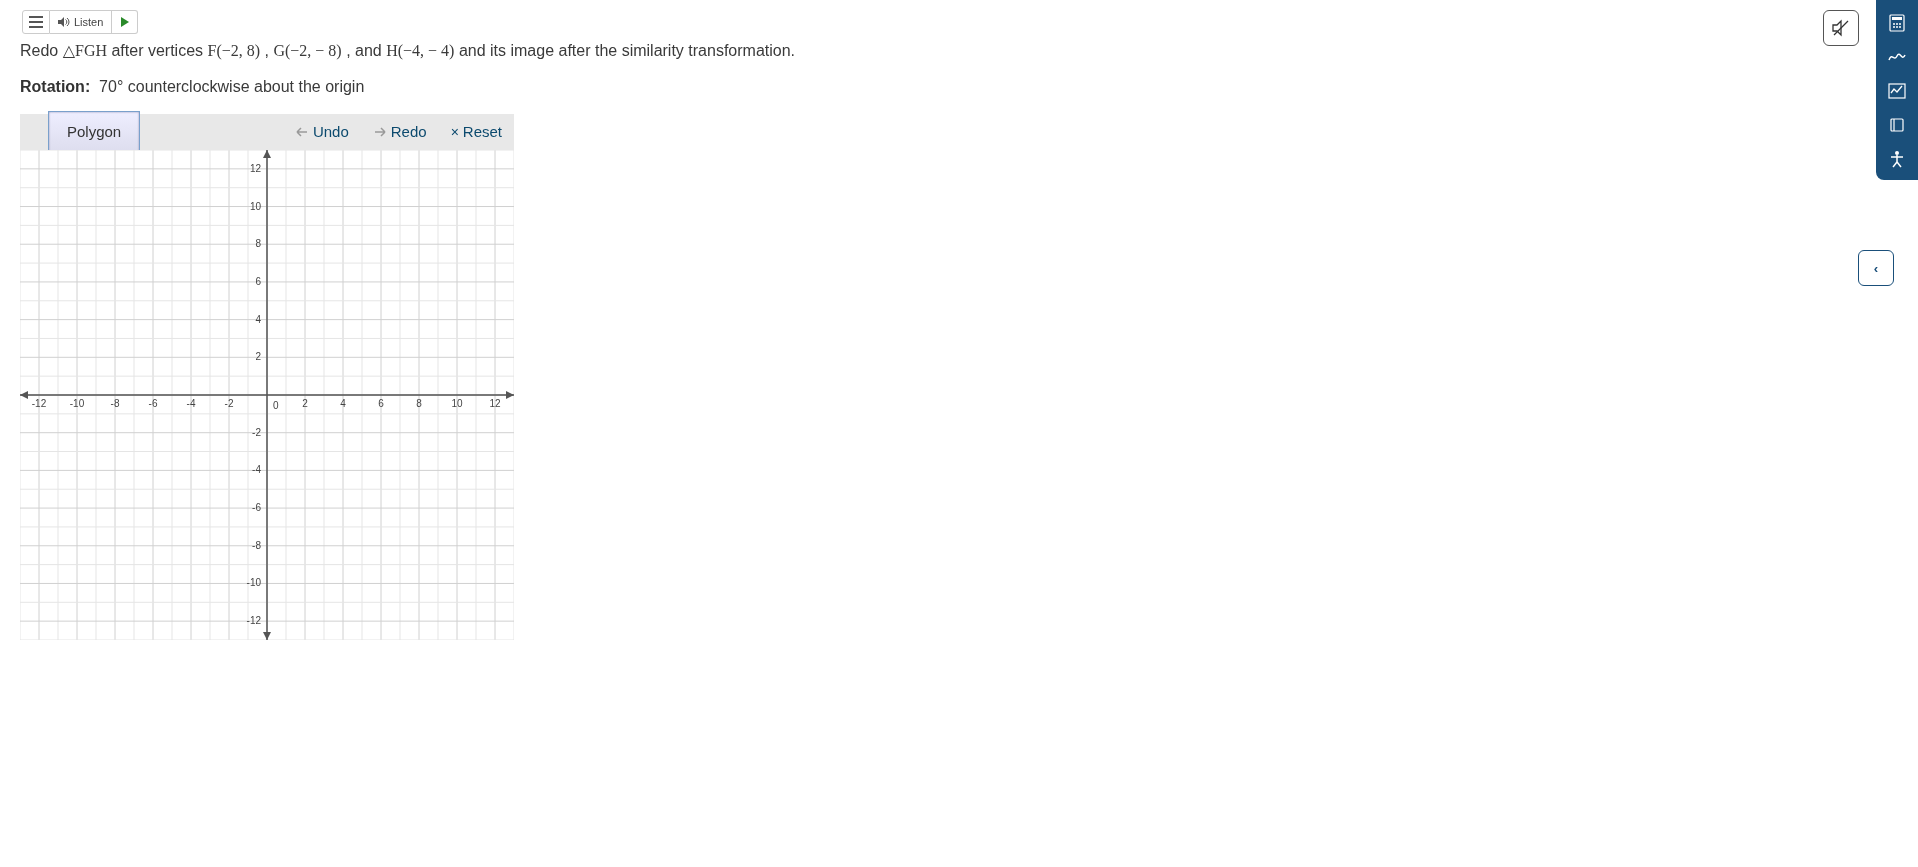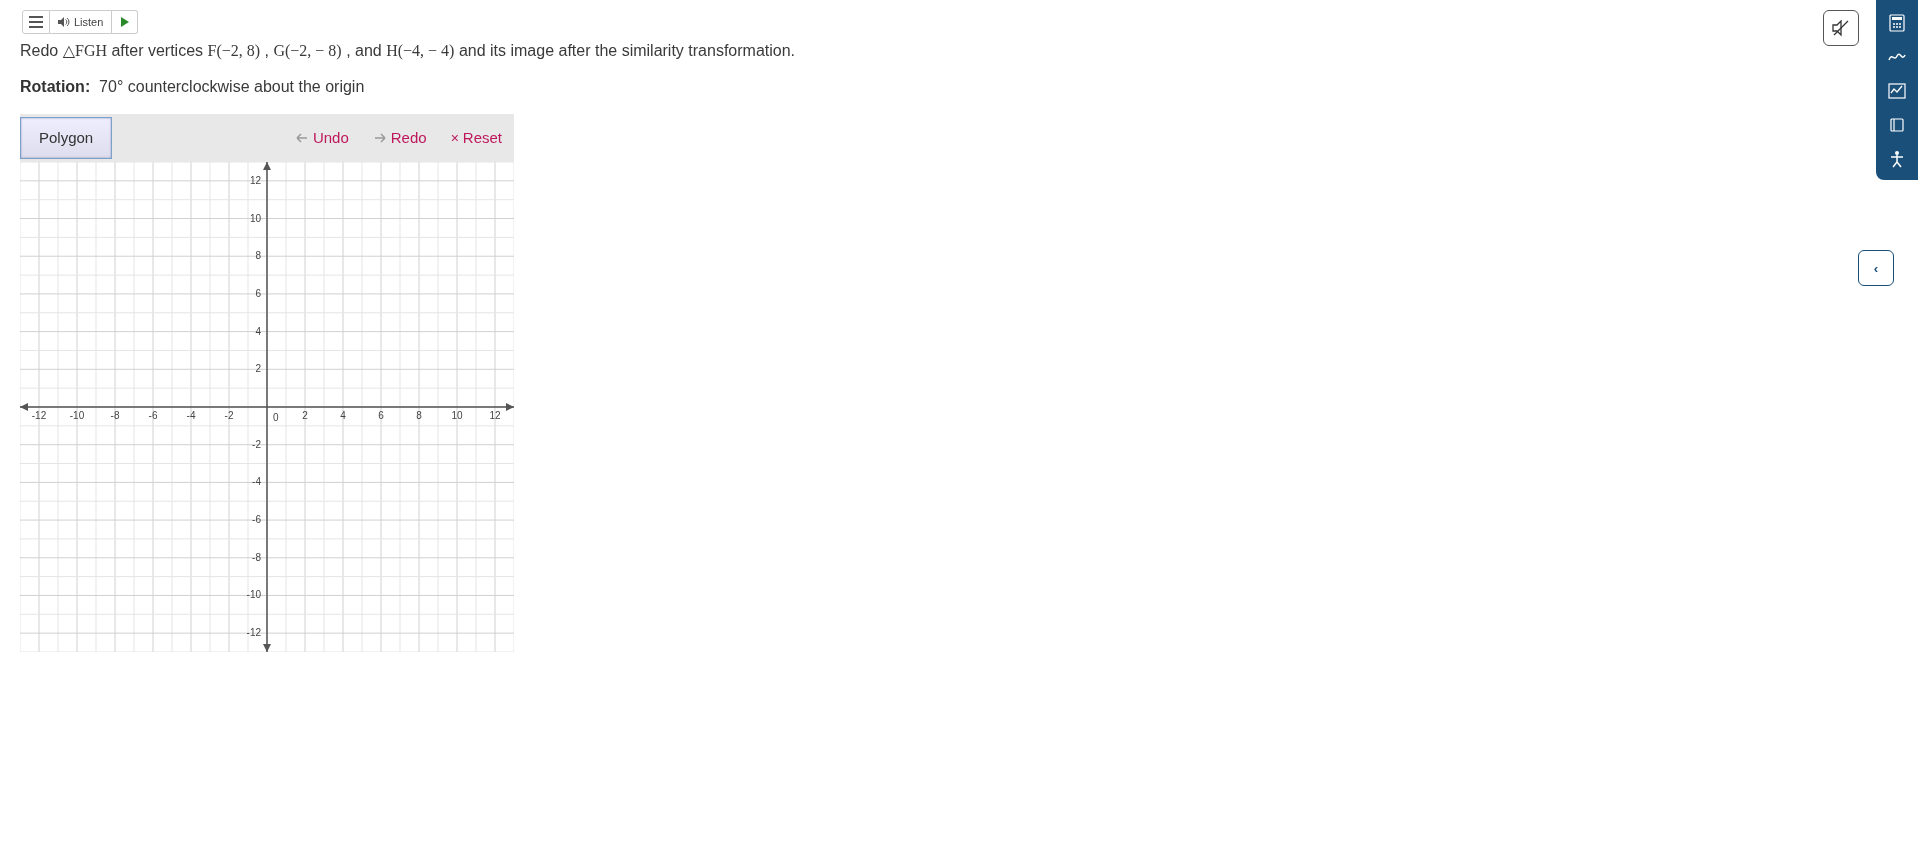--- a/index.html
+++ b/index.html
@@ -63,41 +63,42 @@
   font-size: 16px;
   color: #3a3a3a;
   line-height: 1.6;
   margin-bottom: 14px;
 }
 .math { font-family: 'Times New Roman', serif; }
 .label-bold { font-weight: bold; color: #333; margin-top: 20px; }
 .row2, .row3 { font-size: 16px; color: #3a3a3a; margin-bottom: 12px; }
 .graph-toolbar {
   width: 494px;
-  height: 48px;
+  height: 36px;
   background: #e8e8e8;
   display: flex;
   align-items: center;
   margin-top: 18px;
+  padding-left: 28px;
 }
 .polygon-btn {
   height: 42px;
   padding: 0 18px;
   background: linear-gradient(#eef, #dde);
   border: 1px solid #7aa0cc;
   box-shadow: inset 0 0 2px #88a;
   color: #333;
   font-size: 15px;
   cursor: pointer;
 }
 .tool-spacer { flex: 1; }
 .tool-btn {
   background: none;
   border: none;
-  color: #be185d;
+  color: #0c4a6e;
   font-size: 15px;
   padding: 0 12px;
   cursor: pointer;
   display: flex;
   align-items: center;
   gap: 4px;
 }
 .graph-area {
   width: 494px;
   height: 490px;

